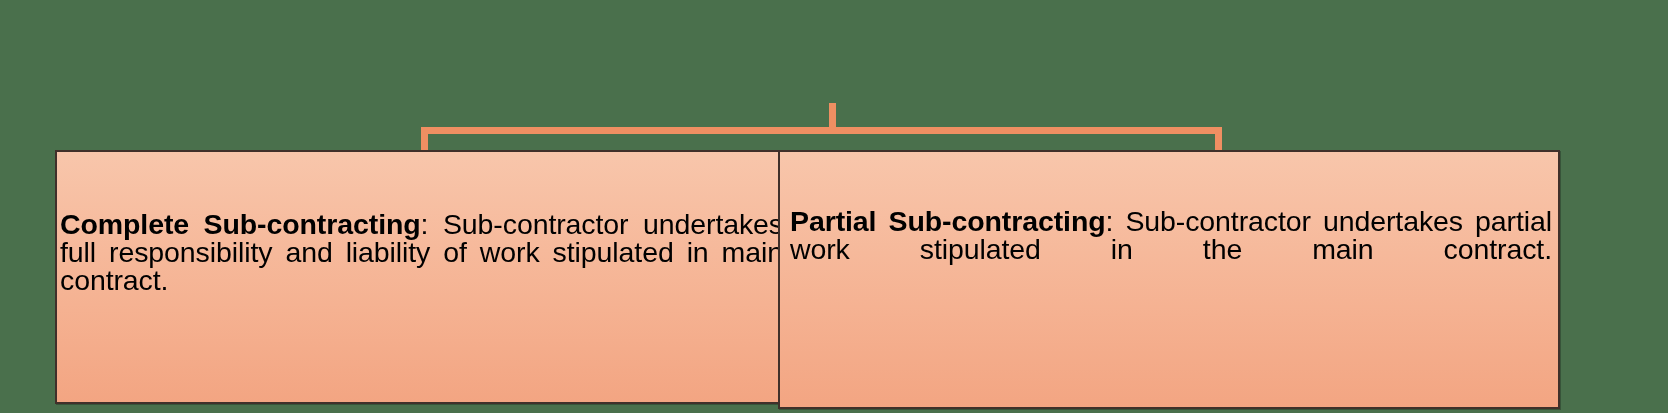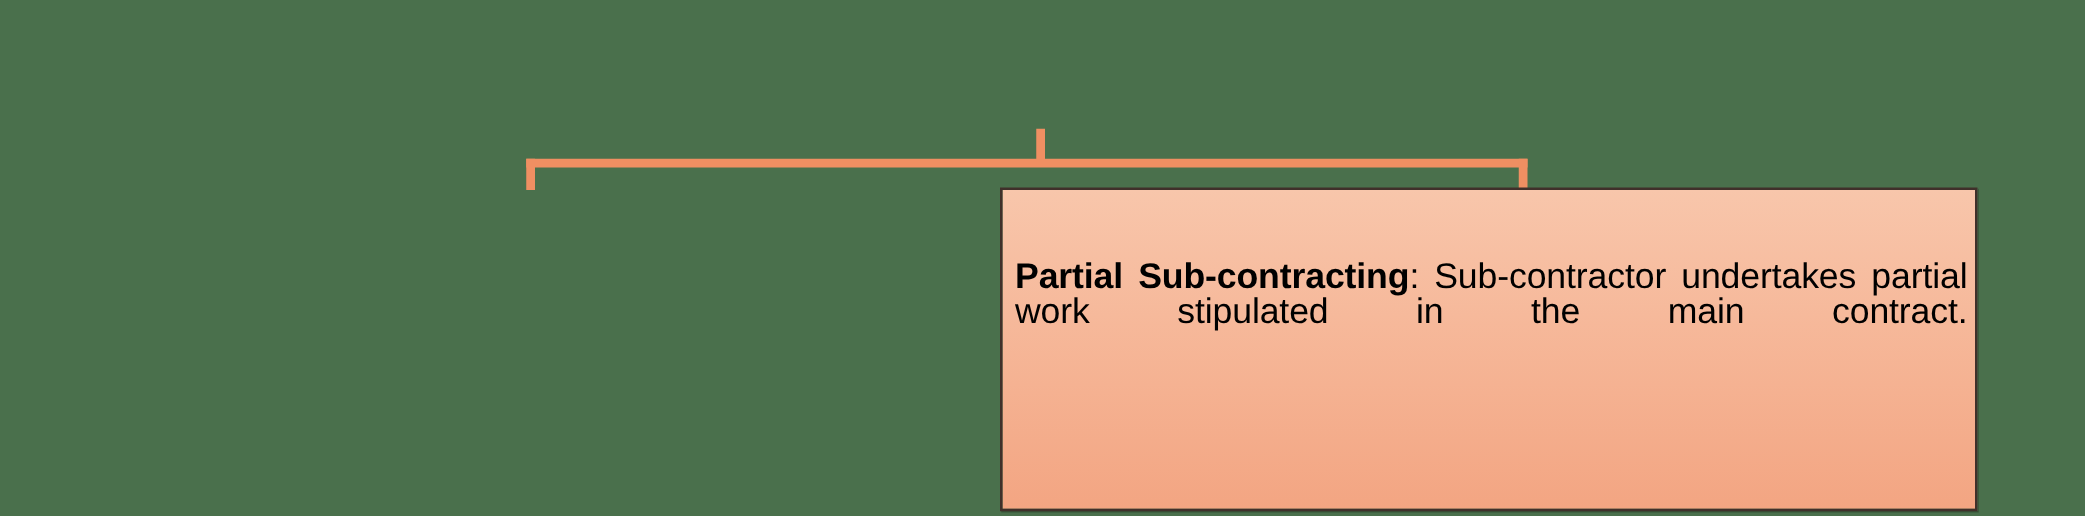--- a/index.html
+++ b/index.html
@@ -75,21 +75,21 @@
     white-space: nowrap;
   }
 
   #node-complete {
     left: 55px;
     top: 150px;
     width: 733px;
     height: 254px;
   }
   #node-partial {
-    left: 800px;
+    left: 778px;
     top: 150px;
     width: 782px;
     height: 259px;
   }
 
   .body-text {
     position: absolute;
     color: #000;
     font-size: 28.5px;
     line-height: 0.99;
@@ -122,18 +122,21 @@
 <body style="background: rgb(74, 112, 76);">
 
 <div id="canvas">
 
   <div class="conn" id="conn-stem" style="background: rgb(239, 143, 98);"></div>
   <div class="conn" id="conn-bar" style="background: rgb(239, 143, 98);"></div>
   <div class="conn" id="conn-drop-left" style="background: rgb(239, 143, 98);"></div>
   <div class="conn" id="conn-drop-right" style="background: rgb(239, 143, 98);"></div>
 
 
+  <div class="node" id="node-complete" style="border-color: rgb(64, 48, 42); background: linear-gradient(rgb(248, 198, 171) 0%, rgb(243, 165, 130) 100%);">
+    <p class="body-text"><span class="lead">Complete Sub-contracting</span><span class="sep">: </span><span class="desc">Sub-contractor undertakes full responsibility and liability of work stipulated in main contract.</span></p>
+  </div>
 
   <div class="node" id="node-partial" style="border-color: rgb(64, 48, 42); background: linear-gradient(rgb(248, 198, 171) 0%, rgb(243, 165, 130) 100%);">
     <p class="body-text"><span class="lead">Partial Sub-contracting</span><span class="sep">: </span><span class="desc">Sub-contractor undertakes partial work stipulated in the main contract.</span></p>
   </div>
 
 </div>
 
 </body></html>

